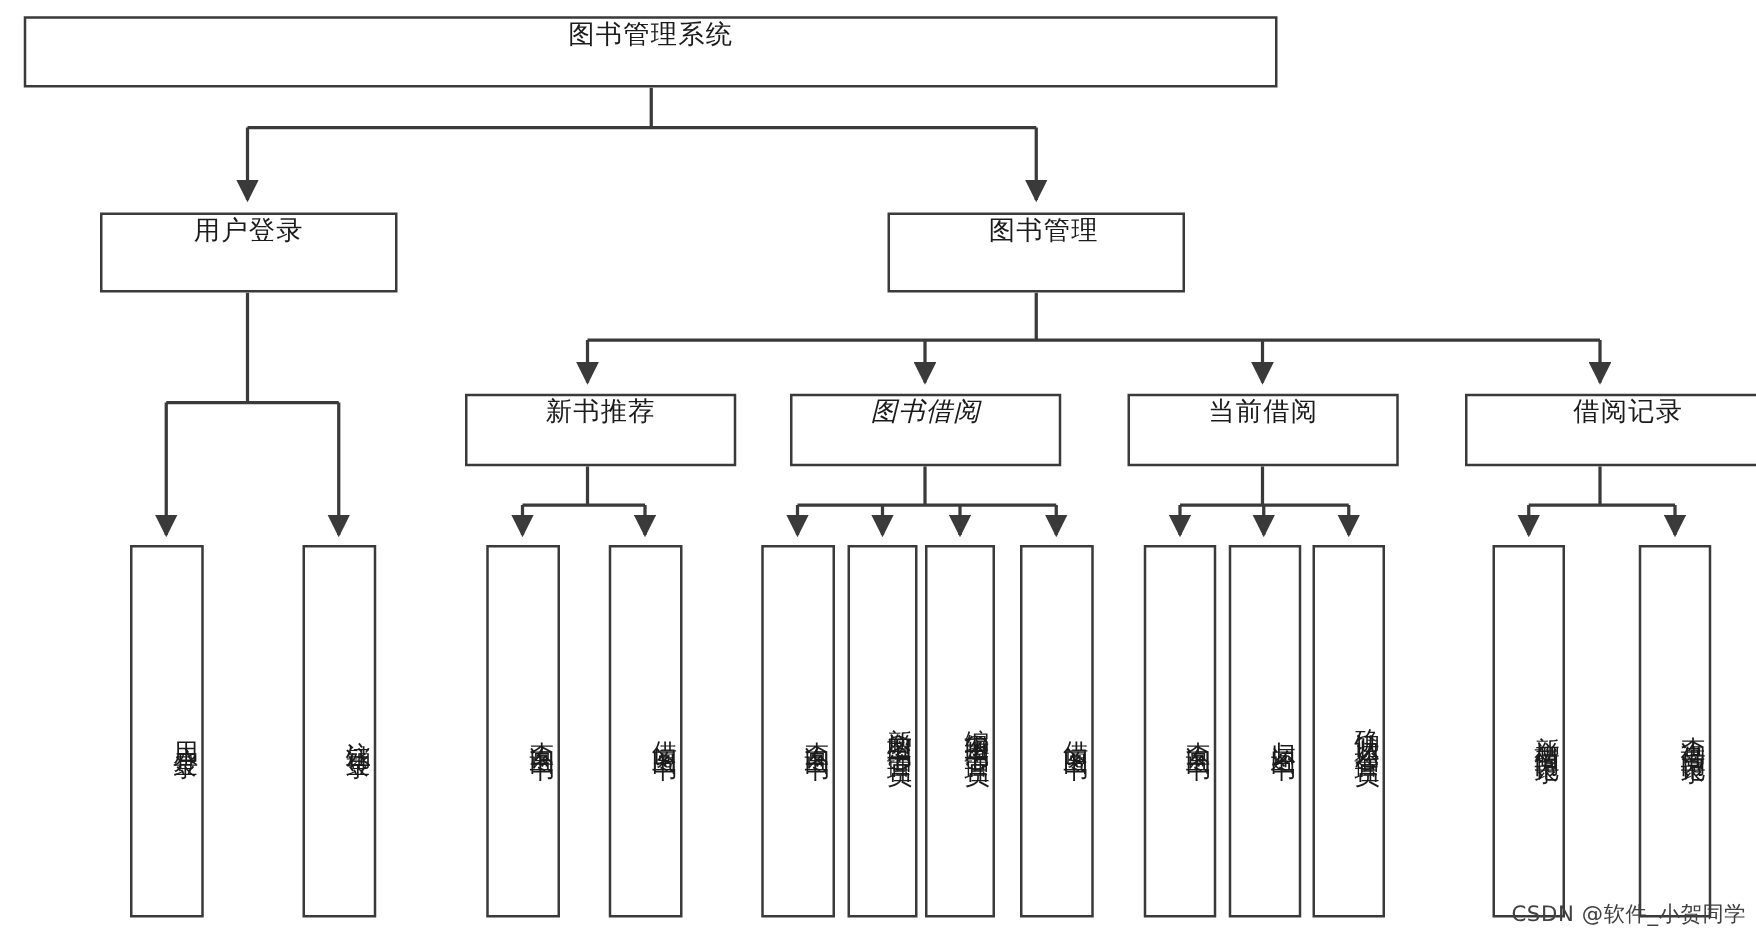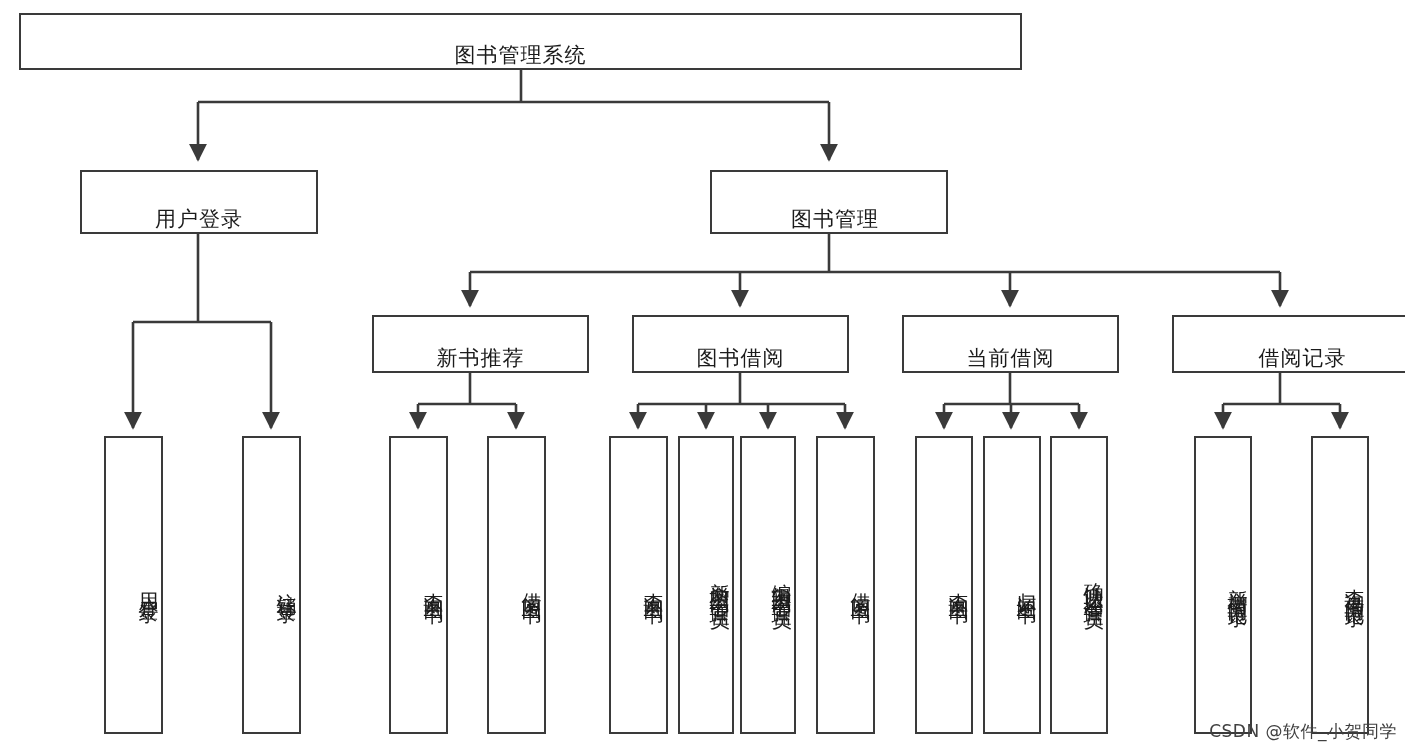--- a/index.html
+++ b/index.html
@@ -24,21 +24,21 @@
     width: 1405px;
     height: 747px;
     pointer-events: none;
   }
   .node {
     position: absolute;
     box-sizing: border-box;
     background: #ffffff;
     border: 2px solid #3a3a3a;
     display: flex;
-    align-items: flex-end;
+    align-items: flex-start;
     justify-content: center;
     color: #1b1b1b;
   }
   .node.horiz {
     font-size: 21px;
     letter-spacing: 1px;
     line-height: 1.2;
   }
   .node.vert {
     writing-mode: vertical-rl;
@@ -131,21 +131,21 @@
   <div class="node horiz" style="left:80px; top:170px; width:238px; height:64px;">
     <span>用户登录</span>
   </div>
   <div class="node horiz" style="left:710px; top:170px; width:238px; height:64px;padding-left:12px;">
     <span>图书管理</span>
   </div>
 
   <div class="node horiz" style="left:372px; top:315px; width:217px; height:58px;">
     <span>新书推荐</span>
   </div>
-  <div class="node horiz" style="left:632px; top:315px; width:217px; height:58px;">
+  <div class="node horiz" style="left:632px; top:315px; width:217px; height:58px;font-style:italic;">
     <span>图书借阅</span>
   </div>
   <div class="node horiz" style="left:902px; top:315px; width:217px; height:58px;">
     <span>当前借阅</span>
   </div>
   <div class="node horiz" style="left:1172px; top:315px; width:261px; height:58px;">
     <span>借阅记录</span>
   </div>
 
   <div class="node vert" style="left:104px; top:436px; width:59px; height:298px;">

